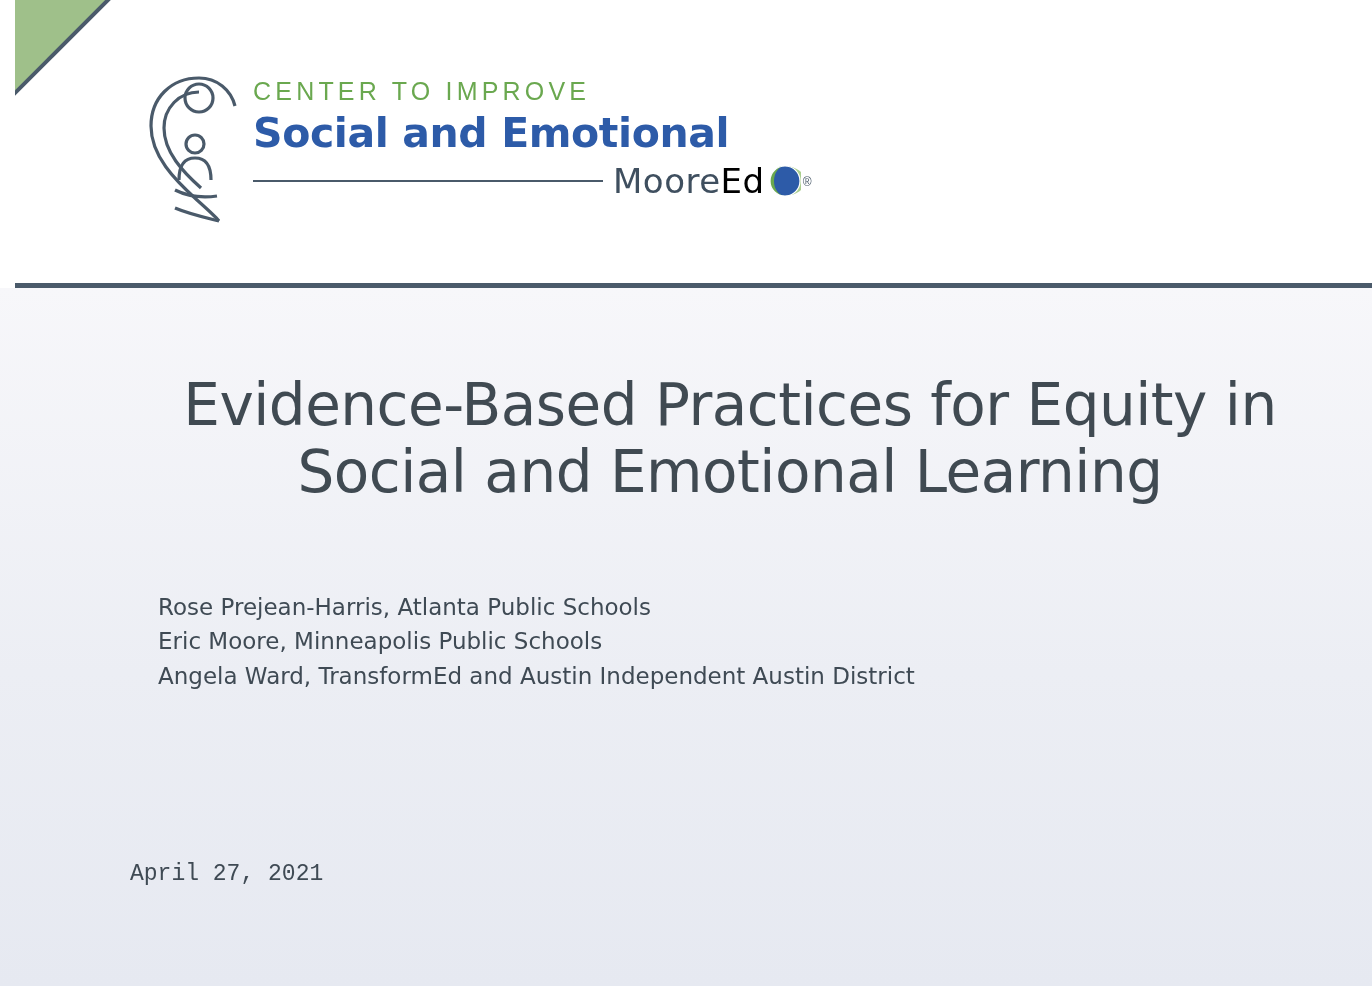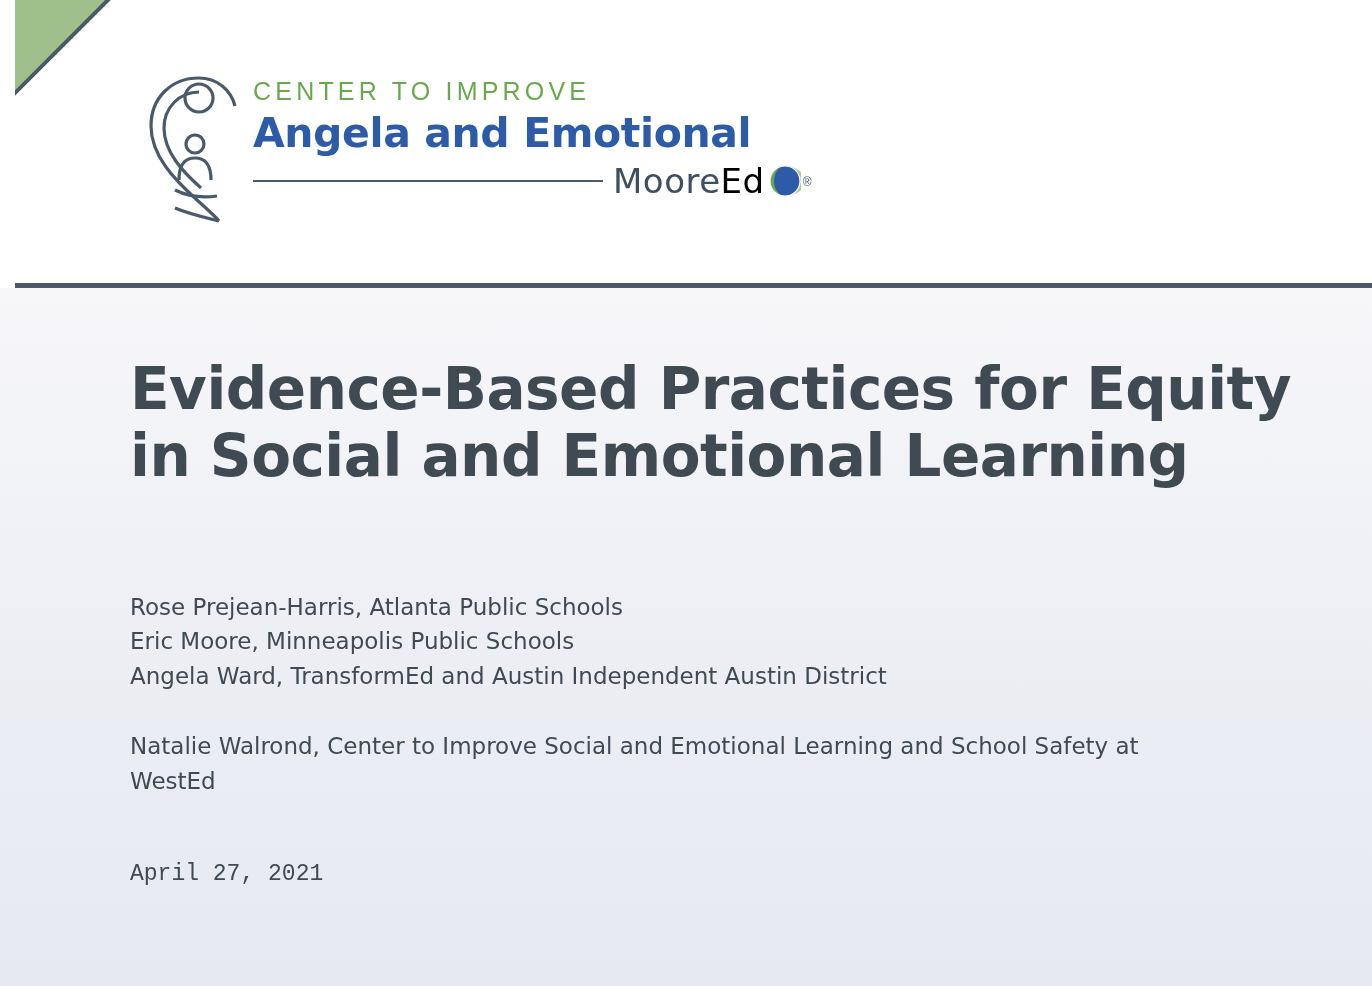--- a/index.html
+++ b/index.html
@@ -132,42 +132,44 @@
     top: 288px;
     left: 0;
     width: 1372px;
     height: 698px;
     background: linear-gradient(180deg, #f7f7fa 0%, #eceef4 55%, #e6e9f1 100%);
   }
 
   .title {
     position: absolute;
     left: 130px;
-    top: 68px;
+    top: 84px;
     width: 1200px;
     font-family: "DejaVu Sans", sans-serif;
     font-size: 58px;
-    font-weight: 700;
+    font-weight: 400;
     color: #404a52;
     line-height: 1.16;
     letter-spacing: -0.5px;
+    text-align: center;
   }
 
   .presenters {
     position: absolute;
     left: 130px;
     top: 302px;
     width: 1150px;
     font-family: "DejaVu Sans", sans-serif;
     font-size: 23px;
     color: #3f4a54;
     line-height: 1.49;
   }
   .presenters div {
     white-space: nowrap;
+    margin-left: 28px;
   }
 
   .affiliation {
     position: absolute;
     left: 130px;
     top: 441px;
     width: 1010px;
     font-family: "DejaVu Sans", sans-serif;
     font-size: 23px;
     color: #3f4a54;
@@ -211,21 +213,21 @@
           <circle cx="50" cy="76" r="9"></circle>
 
           <path d="M34 112 C34 96, 40 90, 50 90 C60 90, 66 96, 66 112"></path>
 
           <path d="M30 122 C42 128, 58 130, 72 128"></path>
         </g>
       </svg>
 
       <div class="logo-text">
         <div class="logo-line-top">CENTER TO IMPROVE</div>
-        <div class="logo-line-main">Angela and Emotional</div>
+        <div class="logo-line-main">Social and Emotional</div>
         <div class="logo-rule-row">
           <div class="logo-rule"></div>
           <div class="wested-wrap">
             <span class="wested-word"><span>Moore</span><span class="ed">Ed</span></span>
             <svg class="wested-globe" viewBox="0 0 32 32">
               <circle cx="16" cy="16" r="15" fill="#2d5ba8"></circle>
               <path d="M16 1 a15 15 0 0 0 0 30 a11 15 0 0 1 0 -30" fill="#6aa84f"></path>
               <path d="M16 1 a15 15 0 0 1 0 30 a20 15 0 0 0 0 -30" fill="#8fbf6a" opacity="0.75"></path>
               <circle cx="16" cy="16" r="15" fill="none" stroke="#ffffff" stroke-width="1.2"></circle>
             </svg>
@@ -239,18 +241,17 @@
   <div class="body-area">
 
     <div class="title">Evidence-Based Practices for Equity in Social and Emotional Learning</div>
 
     <div class="presenters">
       <div>Rose Prejean-Harris, Atlanta Public Schools</div>
       <div>Eric Moore, Minneapolis Public Schools</div>
       <div>Angela Ward, TransformEd and Austin Independent Austin District</div>
     </div>
 
-    <div class="affiliation">Natalie Walrond, Center to Improve Social and Emotional Learning and School Safety at WestEd</div>
 
     <div class="date">April 27, 2021</div>
   </div>
 
 </div>
 
 </body></html>

